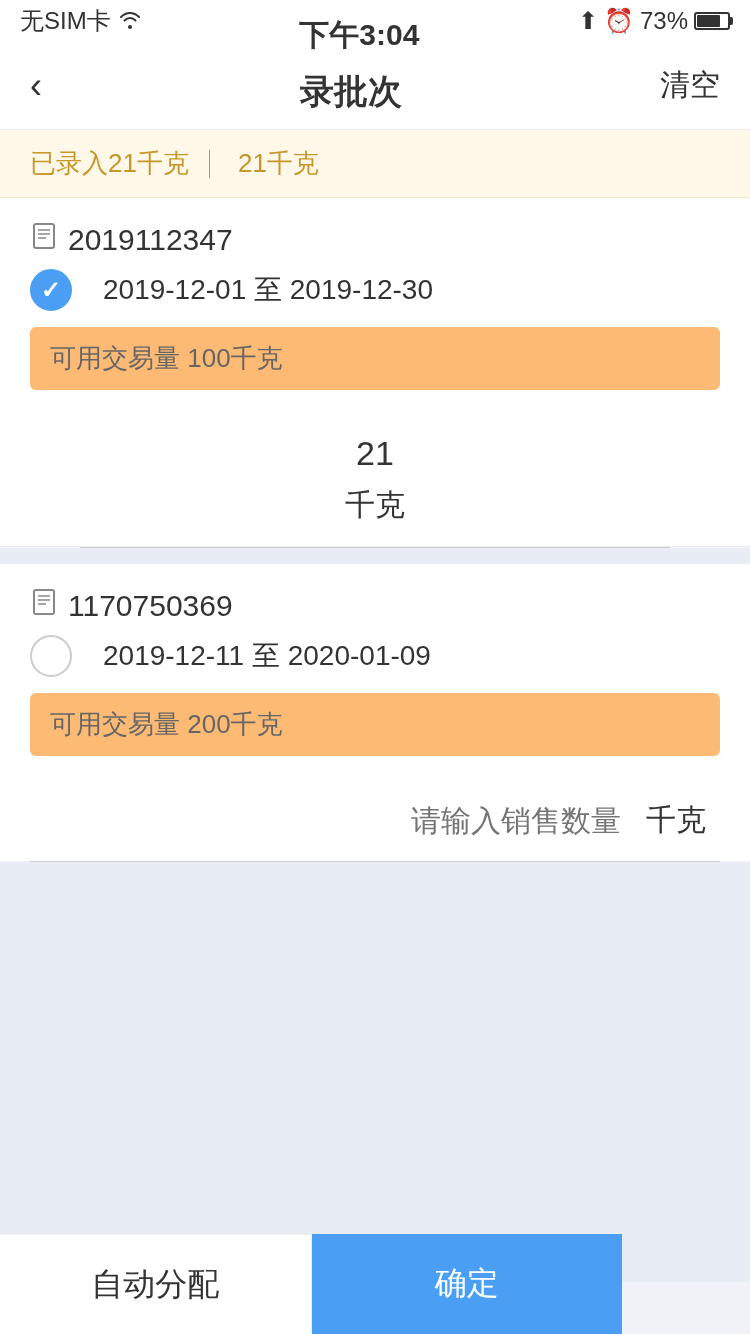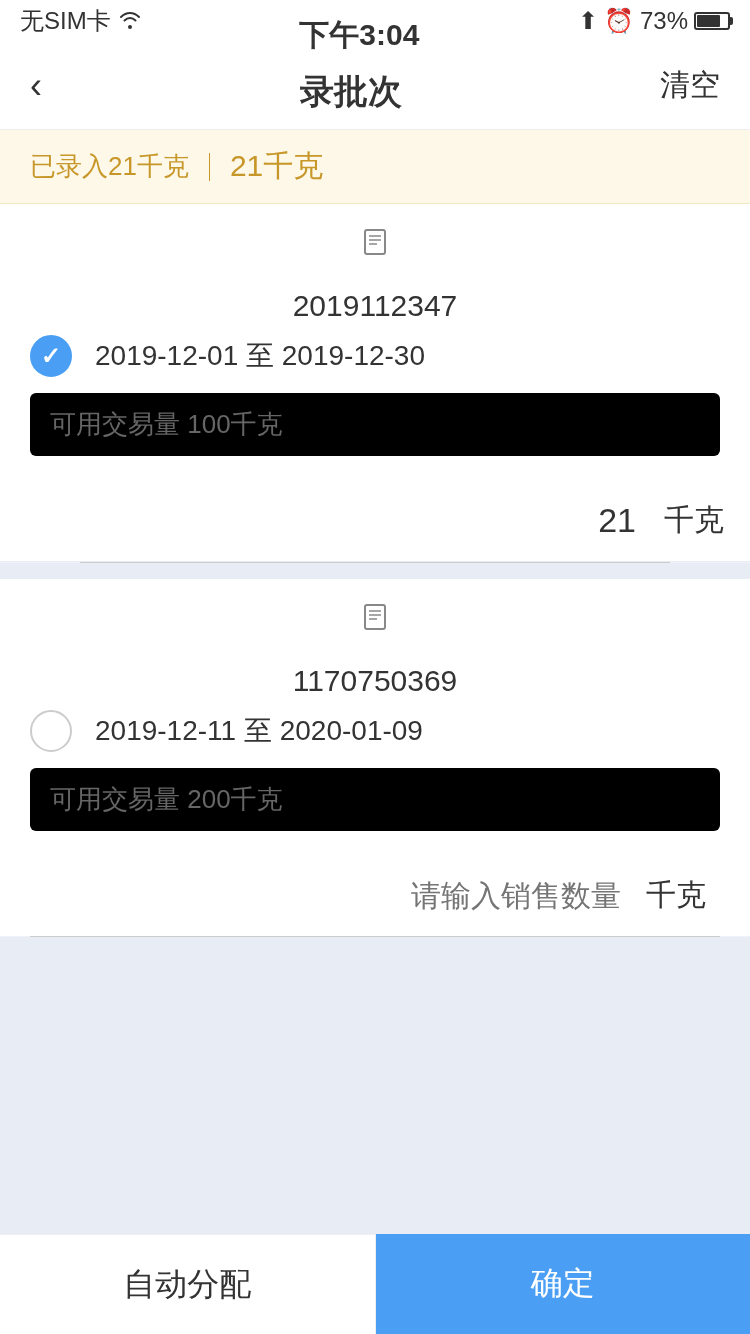--- a/index.html
+++ b/index.html
@@ -111,52 +111,52 @@
       font-size: 26px;
       color: #c8972a;
       text-align: center;
     }
     .info-divider {
       width: 1px;
       height: 28px;
       background: #c8972a;
     }
     .info-value {
-      font-size: 30px;
+      font-size: 26px;
       color: #c8972a;
+      margin-left: 8px;
     }
 
     
     .batch-card {
       background: #fff;
       margin-bottom: 0;
       padding: 24px 30px;
     }
 
     .batch-id-row {
       display: flex;
       align-items: center;
-      gap: 26px;
+      gap: 10px;
       margin-bottom: 12px;
-      flex-direction: column;
     }
     .batch-icon {
       font-size: 30px;
       color: #666;
     }
     .batch-id {
       font-size: 30px;
       font-weight: 500;
       color: #333;
     }
 
     .batch-date-row {
       display: flex;
       align-items: center;
-      gap: 23px;
+      gap: 31px;
       margin-bottom: 16px;
     }
     .radio-circle {
       width: 42px;
       height: 42px;
       border-radius: 50%;
       border: 2px solid #ccc;
       background: #fff;
       flex-shrink: 0;
       display: flex;
@@ -172,37 +172,38 @@
       color: #fff;
       font-size: 24px;
       font-weight: bold;
     }
     .batch-date {
       font-size: 28px;
       color: #333;
     }
 
     .batch-available {
-      background: #000000;
+      background: #fdba74;
       border-radius: 6px;
       padding: 14px 20px;
       font-size: 26px;
       color: #666;
       margin-left: 0;
     }
 
     
     .quantity-row {
       background: #fff;
-      padding: 20px 26px;
+      padding: 20px 44px;
       display: flex;
       align-items: center;
       justify-content: flex-end;
       gap: 6px;
       border-bottom: 1px solid #e8edf5;
+      flex-direction: column;
     }
     .quantity-value {
       font-size: 34px;
       font-weight: 500;
       color: #333;
     }
     .quantity-unit {
       font-size: 30px;
       color: #333;
     }
@@ -257,21 +258,21 @@
       background: #e8edf5;
       flex: 1;
       min-height: 400px;
     }
 
     
     .bottom-bar {
       position: fixed;
       bottom: 0;
       left: 0;
-      width: 750px;
+      width: 622px;
       height: 100px;
       display: flex;
       background: #fff;
     }
     .btn-auto {
       flex: 1;
       background: #fff;
       border: none;
       font-size: 32px;
       color: #333;

